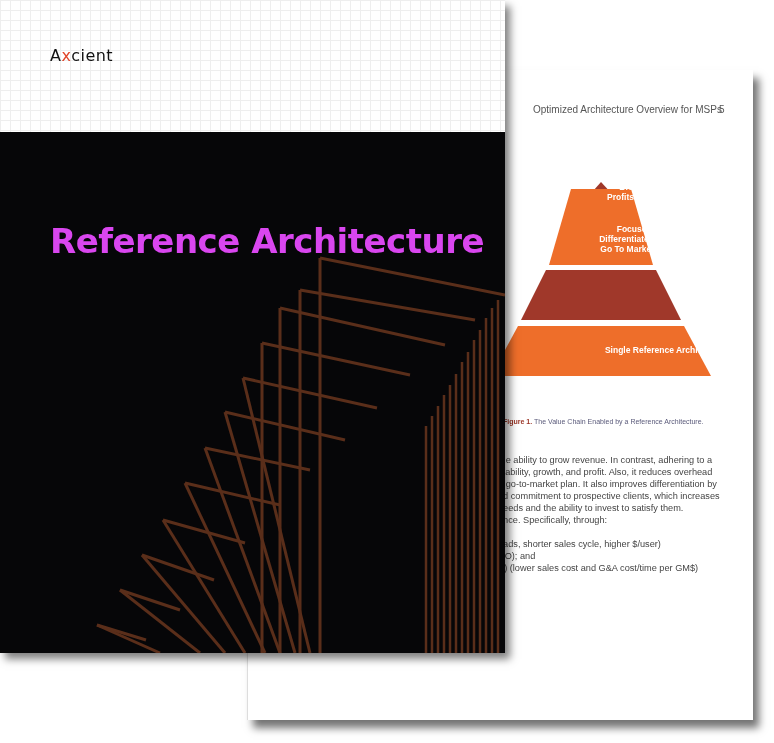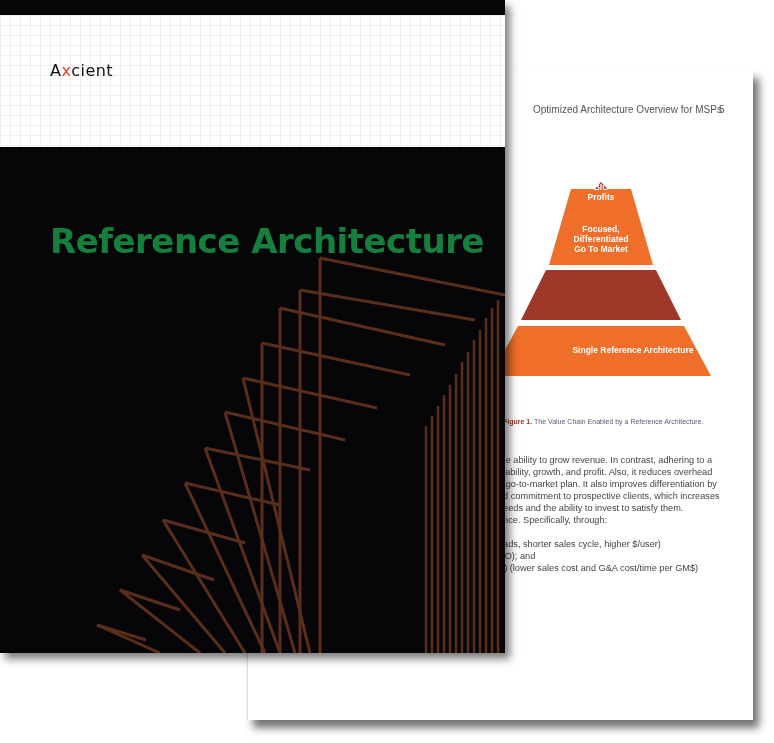--- a/index.html
+++ b/index.html
@@ -2,32 +2,32 @@
 <html><head>
 <meta charset="utf-8">
 <style>
   html,body{margin:0;padding:0;}
   body{width:774px;height:743px;position:relative;overflow:hidden;background:#ffffff;font-family:"Liberation Sans",sans-serif;}
   .back-page{position:absolute;left:247px;top:70px;width:505px;height:650px;background:#fff;box-shadow:6px 8px 8px rgba(0,0,0,0.55);border-left:1px solid #ddd;}
   .running-head{position:absolute;left:285px;top:34px;font-size:10px;color:#555;}
   .page-num{position:absolute;left:471px;top:34px;font-size:10px;color:#555;}
   .section-heading{position:absolute;left:200px;top:74px;font-size:13px;font-weight:bold;color:#9b3526;white-space:nowrap;}
   .pyramid{position:absolute;left:0;top:0;width:505px;height:400px;}
-  .tier-label{position:absolute;color:#fff;font-size:8.5px;font-weight:bold;text-align:center;line-height:10px;}
+  .tier-label{position:absolute;color:#fff;font-size:8.5px;font-weight:bold;text-align:right;line-height:10px;}
   .caption{position:absolute;left:255px;top:348px;font-size:7px;color:#5a5a7a;white-space:nowrap;}
   .caption b{color:#9b3526;}
   .body-text{position:absolute;left:250px;top:384px;font-size:9.2px;line-height:12px;color:#444;white-space:nowrap;}
   .body-list{position:absolute;left:250px;top:468px;font-size:9.2px;line-height:12px;color:#444;white-space:nowrap;}
   .cover{position:absolute;left:0;top:0;width:505px;height:653px;background:#060608;box-shadow:5px 6px 8px rgba(0,0,0,0.5);overflow:hidden;}
-  .cover-top{position:absolute;left:0;top:15px;width:505px;height:132px;background-color:#fff;
+  .cover-top{position:absolute;left:0;top:0;width:505px;height:132px;background-color:#fff;
     background-image:linear-gradient(#eee 1px,transparent 1px),linear-gradient(90deg,#eee 1px,transparent 1px);
     background-size:10px 10px;}
   .logo{position:absolute;left:50px;top:46px;font-size:16px;letter-spacing:0.5px;color:#111;font-family:"DejaVu Sans",sans-serif;}
   .logo .x{color:#e0452a;}
-  .cover-title{position:absolute;left:50px;top:216px;font-size:34px;line-height:50px;font-weight:bold;color:#15803d;font-family:"DejaVu Sans",sans-serif;letter-spacing:-0.5px;}
+  .cover-title{position:absolute;left:50px;top:216px;font-size:34px;line-height:50px;font-weight:bold;color:#d946ef;font-family:"DejaVu Sans",sans-serif;letter-spacing:-0.5px;}
   .art{position:absolute;left:0;top:0;}
 </style>
 </head>
 <body>
 
 <div class="back-page">
   <div class="running-head">Optimized Architecture Overview for MSPs</div>
   <div class="page-num">5</div>
   <div class="section-heading">undation</div>
 

